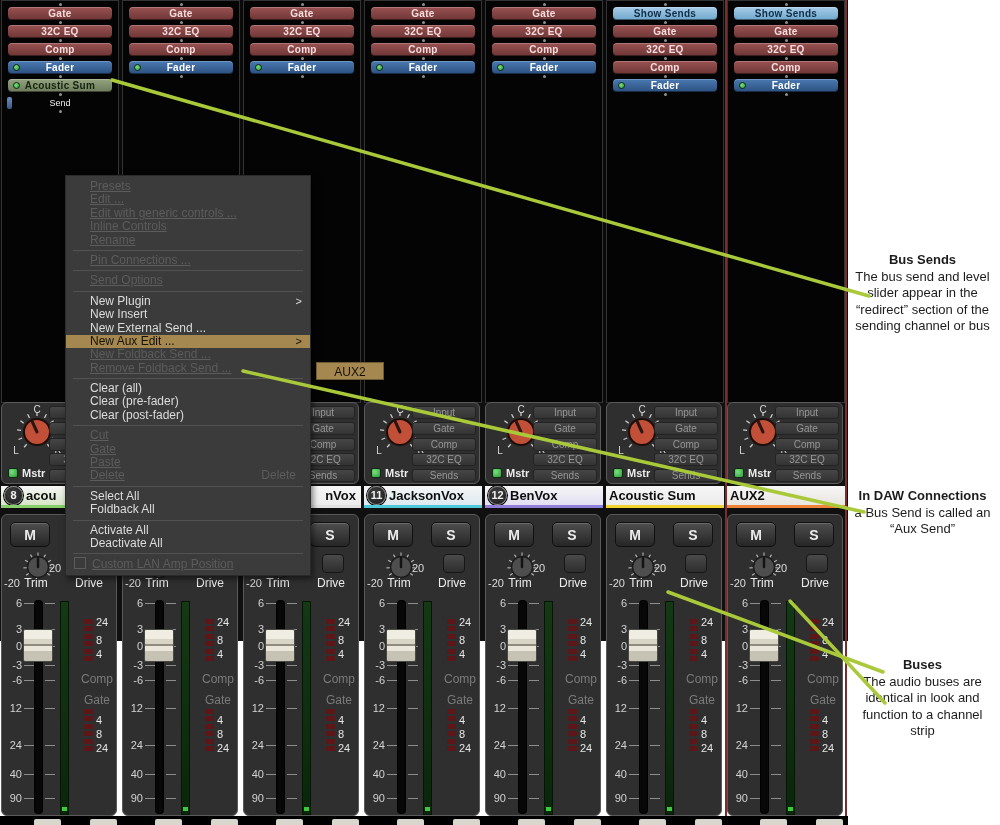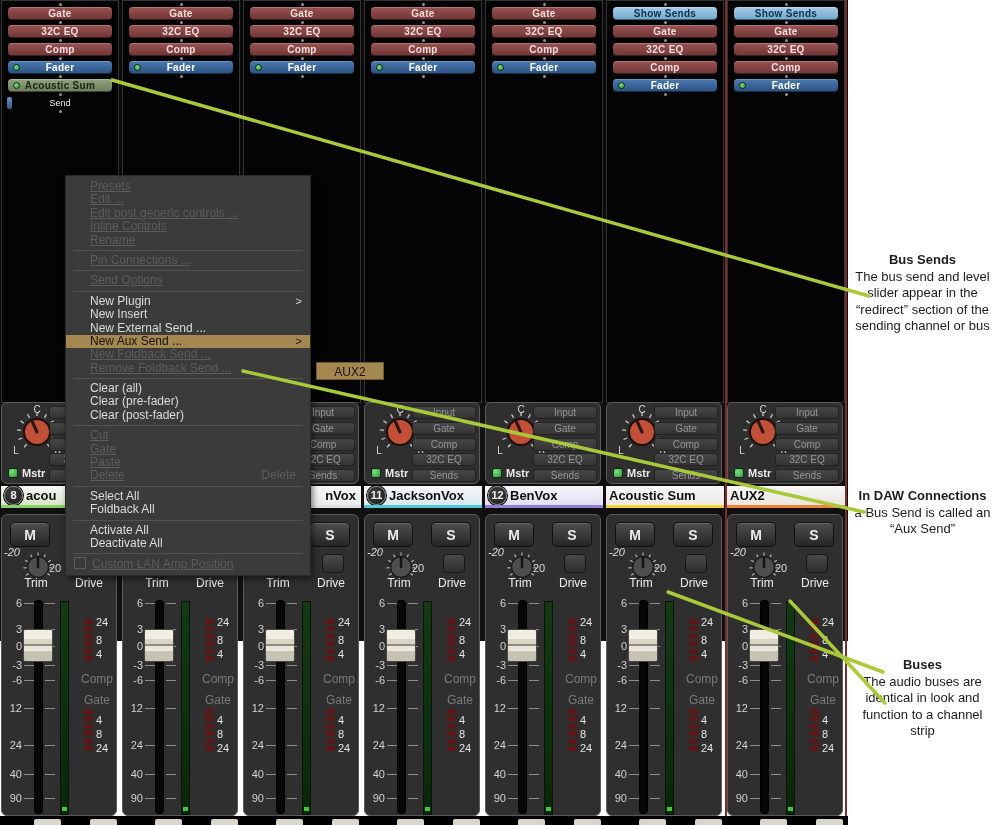--- a/index.html
+++ b/index.html
@@ -28,21 +28,21 @@
   .mstr{position:absolute;left:6px;top:64px;display:flex;align-items:center;color:#ececec;font-size:11px;font-weight:bold;}
   .mled{width:8px;height:8px;border-radius:2px;background:radial-gradient(circle at 35% 35%,#7ae07e,#2f9a3a);border:1px solid #0e2a12;margin-right:4px;}
 
   .plate{position:absolute;left:0;top:486px;width:118px;height:22px;border-bottom:3px solid #ccc;display:flex;align-items:center;padding-left:3px;box-sizing:border-box;font-weight:bold;font-size:13px;color:#0e0e0e;white-space:nowrap;overflow:hidden;}
   .plate-right{justify-content:flex-end;padding-right:5px;}
   .badge{width:17px;height:17px;border-radius:50%;background:radial-gradient(circle at 40% 35%,#3f3f3f,#1b1b1b);border:1px solid #6a6a6a;color:#f0f0f0;font-size:11px;font-weight:bold;line-height:17px;text-align:center;margin-right:3px;flex:none;box-shadow:0 0 0 1px #000;}
 
   .fader-panel{position:absolute;left:0;top:514px;width:116px;height:302px;background:#2f2f2f;border:1px solid #5a5a5a;border-radius:6px;box-sizing:border-box;}
   .ms-btn{position:absolute;top:7px;width:40px;height:25px;border-radius:5px;background:linear-gradient(#4e4e4e,#262626);border:1px solid #101010;box-shadow:inset 0 1px 0 #6a6a6a;color:#ececec;font-weight:bold;font-size:14px;text-align:center;line-height:25px;box-sizing:border-box;}
   .tlab{position:absolute;font-size:11px;color:#dcdcdc;}
-  .tmin{left:2px;top:31px;font-style:italic;}
+  .tmin{left:2px;top:62px;}
   .tmax{left:47px;top:47px;}
   .trim-name{position:absolute;left:2px;top:61px;width:64px;text-align:center;color:#ececec;font-size:12px;}
   .drive-btn{position:absolute;left:78px;top:39px;width:20px;height:17px;border-radius:4px;background:linear-gradient(#4a4a4a,#2e2e2e);border:1px solid #161616;}
   .drive-name{position:absolute;left:58px;top:61px;width:58px;text-align:center;color:#ececec;font-size:12px;}
   .s-num{position:absolute;left:0;width:20px;text-align:right;font-size:11px;color:#d2d2d2;}
   .s-tick{position:absolute;width:10px;height:1px;background:#8d8d8d;}
   .ftrack{position:absolute;left:33px;top:86px;width:7px;height:212px;background:#070707;border-radius:3px;box-shadow:0 0 0 1px #000;}
   .fhandle{position:absolute;left:21px;top:114px;width:30px;height:33px;border-radius:2px;border:1px solid #4a4a44;background:linear-gradient(180deg,#f0ede3 0 30%,#d8d4c6 30% 44%,#8f8b7e 46% 52%,#eae6da 52% 68%,#c6c2b4 68% 100%);box-sizing:border-box;}
   .meter{position:absolute;left:58px;top:86px;width:9px;height:214px;background:linear-gradient(#143914,#0b260b);border:1px solid #041604;box-sizing:border-box;}
   .meter i{position:absolute;left:1px;right:1px;bottom:3px;height:4px;background:#3ec83e;}
@@ -1011,32 +1011,32 @@
         <div class="foot-rect" style="left: 639px;"></div>
         <div class="foot-rect" style="left: 695px;"></div>
         <div class="foot-rect" style="left: 760px;"></div>
         <div class="foot-rect" style="left: 816px;"></div>
       </div>
   </div>
 
   <div id="menu">
       <div class="mi dis"><span>Presets</span></div>
       <div class="mi dis"><span>Edit ...</span></div>
-      <div class="mi dis"><span>Edit post generic controls ...</span></div>
+      <div class="mi dis"><span>Edit with generic controls ...</span></div>
       <div class="mi dis"><span>Inline Controls</span></div>
       <div class="mi dis"><span>Rename</span></div>
       <div class="msep"></div>
       <div class="mi dis"><span>Pin Connections ...</span></div>
       <div class="msep"></div>
       <div class="mi dis"><span>Send Options</span></div>
       <div class="msep"></div>
       <div class="mi"><span>New Plugin</span><span class="arrow">&gt;</span></div>
       <div class="mi"><span>New Insert</span></div>
       <div class="mi"><span>New External Send ...</span></div>
-      <div class="mi hl"><span>New Aux Send ...</span><span class="arrow">&gt;</span></div>
+      <div class="mi hl"><span>New Aux Edit ...</span><span class="arrow">&gt;</span></div>
       <div class="mi dis"><span>New Foldback Send ...</span></div>
       <div class="mi dis"><span>Remove Foldback Send ...</span></div>
       <div class="msep"></div>
       <div class="mi"><span>Clear (all)</span></div>
       <div class="mi"><span>Clear (pre-fader)</span></div>
       <div class="mi"><span>Clear (post-fader)</span></div>
       <div class="msep"></div>
       <div class="mi dis"><span>Cut</span></div>
       <div class="mi dis"><span>Gate</span></div>
       <div class="mi dis"><span>Paste</span></div>

